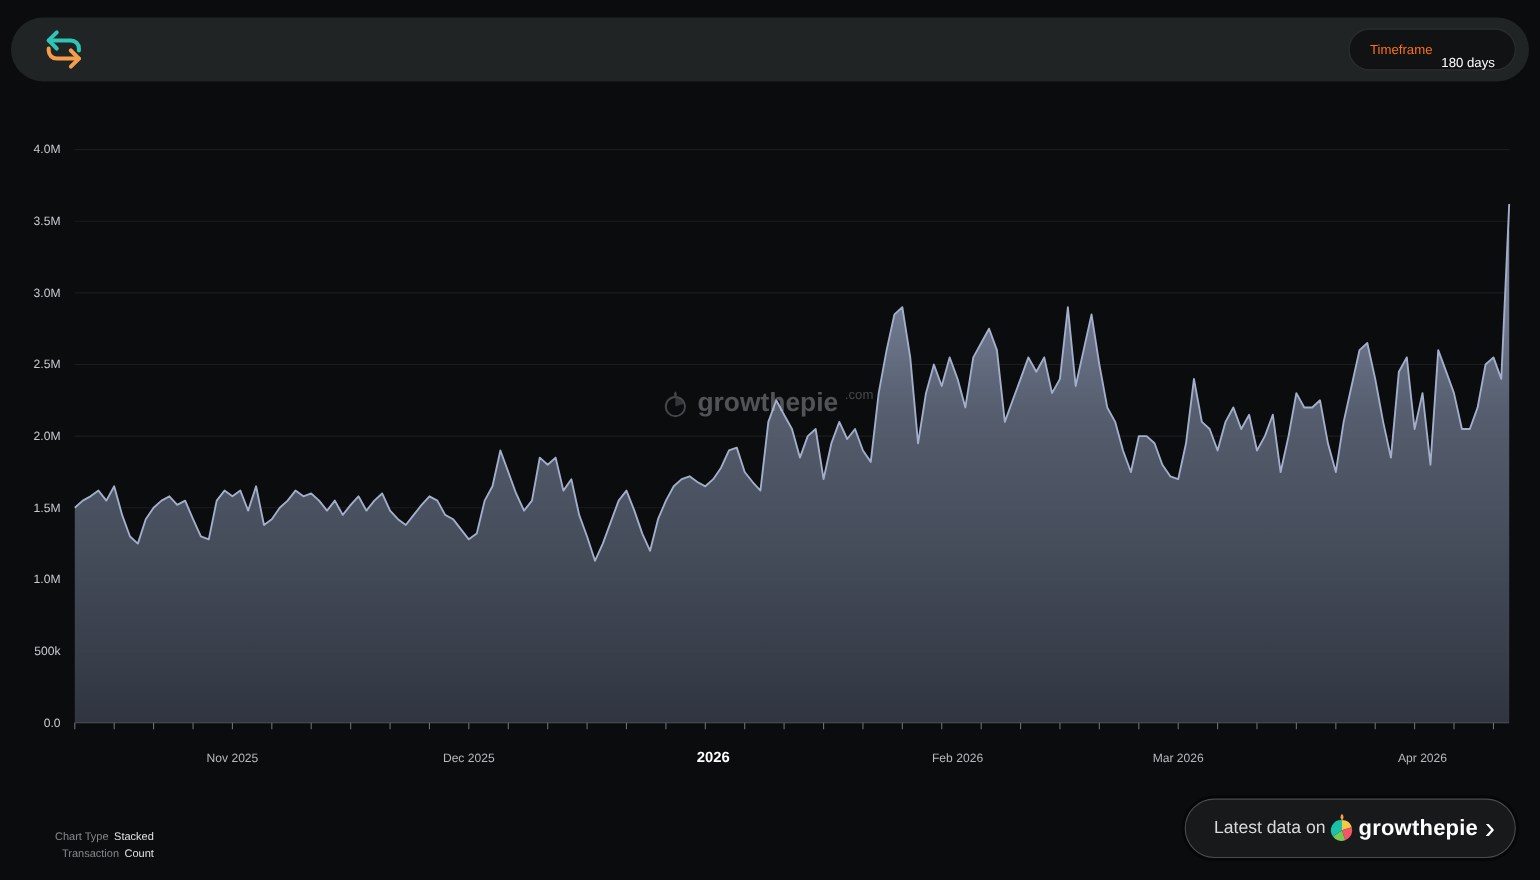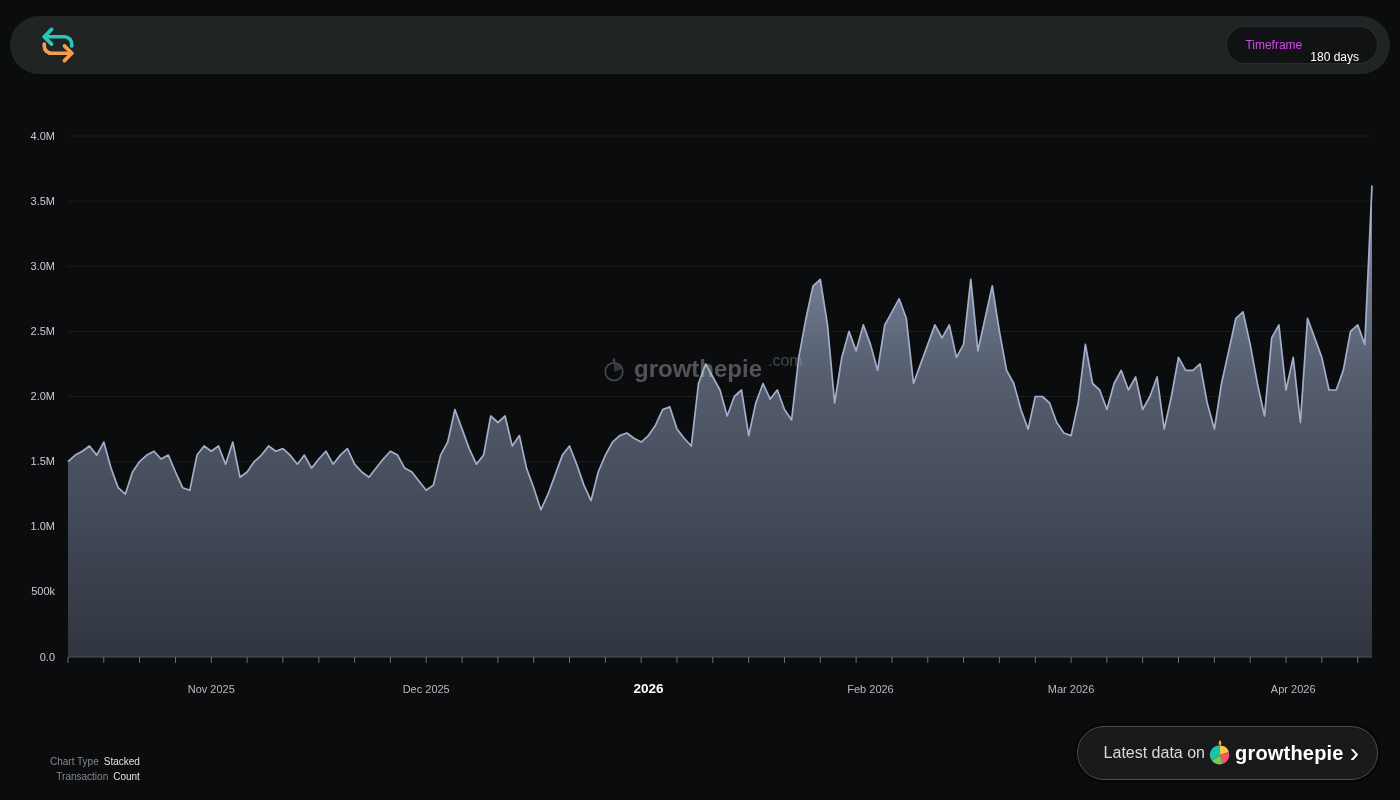--- a/index.html
+++ b/index.html
@@ -15,32 +15,32 @@
     position:absolute; top:16px; left:10px; right:10px; height:58px;
     background:#212425; border-radius:30px;
     display:flex; align-items:center; padding:0 12px 0 26px;
   }
   .title { font-size:27px; font-weight:400; color:#ededed; margin-left:16px; letter-spacing:.2px; }
   .tf-pill {
     margin-left:auto; background:#101213; border:1px solid #2b2e30;
     border-radius:19px; height:38px; display:flex; align-items:center; gap:8px;
     padding:0 18px; cursor:pointer;
   }
-  .tf-label { color:#d946ef; font-size:12px;text-align:right; }
+  .tf-label { color:#f97316; font-size:12px;text-align:right; }
   .tf-value { color:#ffffff; font-size:12px;margin-top:24px; }
 
   svg.chart { position:absolute; left:0; top:0; width:1400px; height:800px; }
   svg.chart text { font-family:"Liberation Sans", sans-serif; }
 
   .watermark {
     position:absolute; left:600px; top:352px;
     display:flex; align-items:center; gap:6px; opacity:.4; pointer-events:none;
   }
   .watermark .wm-text { font-size:24px; font-weight:700; color:#b9bdc4; }
-  .watermark .wm-suffix { font-size:16px; color:#9aa0a8; align-self:flex-end; margin-bottom:16px; }
+  .watermark .wm-suffix { font-size:12px; color:#9aa0a8; align-self:flex-end; margin-bottom:16px; }
 
   .footmeta { position:absolute; left:50px; top:754px; font-size:10px; line-height:15px;text-align:right; }
   .footmeta .lbl { color:#85898d; margin-right:5px; }
   .footmeta .val { color:#e2e2e2; }
 
   .cta {
     position:absolute; right:22px; top:726px; height:54px;
     border-radius:27px; background:#17191a; border:1px solid #4a4d4f;
     display:flex; align-items:center; padding:0 18px 0 26px;
     cursor:pointer; box-shadow:0 0 0 3px rgba(0,0,0,.35);

